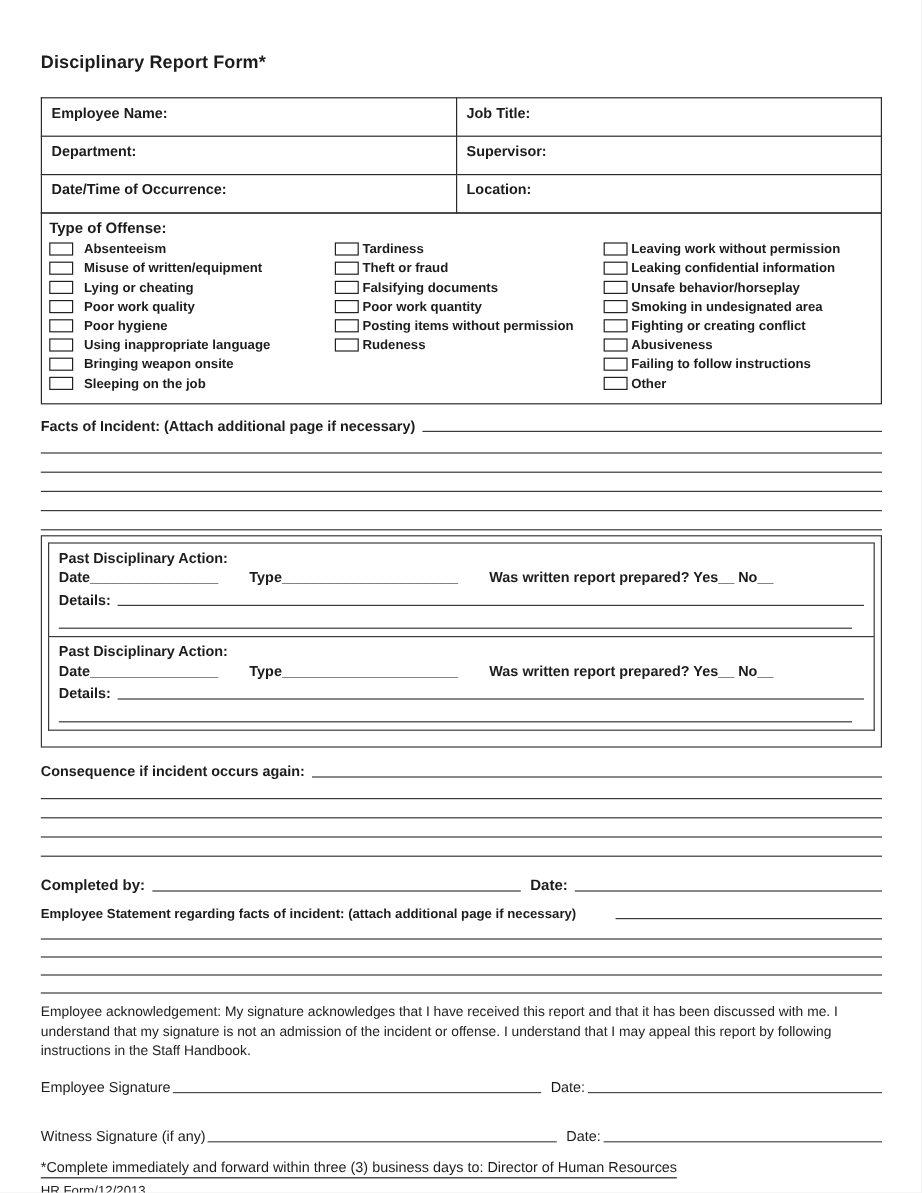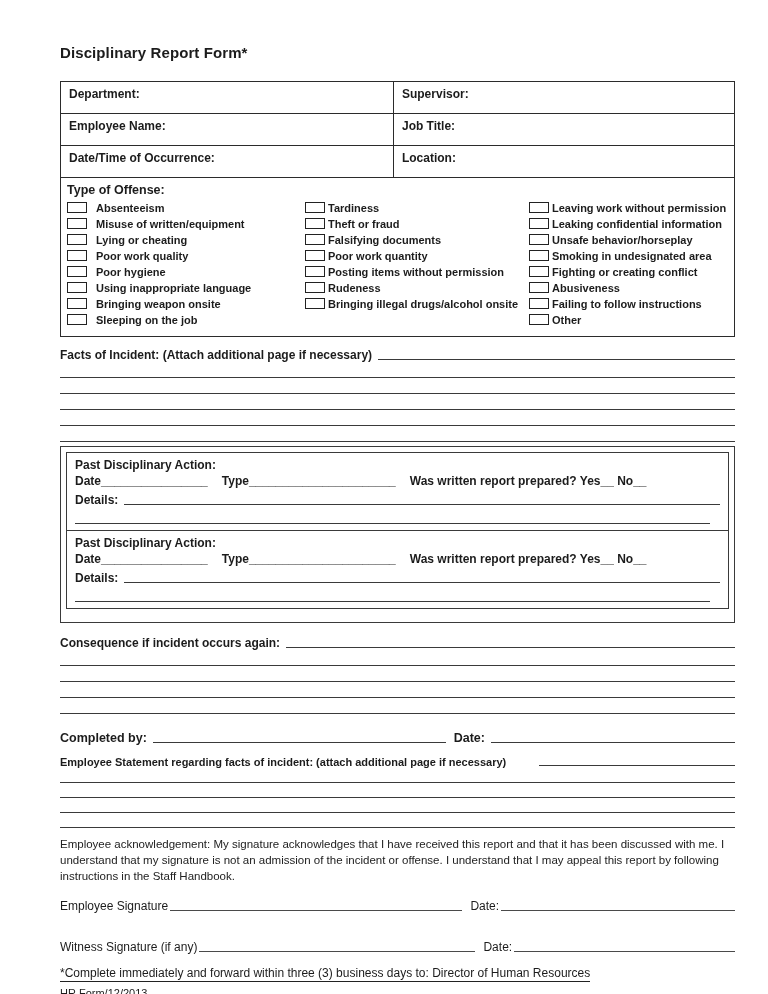--- a/index.html
+++ b/index.html
@@ -1,20 +1,20 @@
 <!DOCTYPE html>
 <html><head>
 <meta charset="utf-8">
 <style>
   * { margin:0; padding:0; box-sizing:border-box; }
   html,body { background:#e8e8e8; }
   .page {
     width:768px; height:994px; margin:0 auto; background:#ffffff;
     font-family:"Liberation Sans", sans-serif; color:#1c1c1c;
-    padding:44px 33px 0 60px; overflow:hidden; position:relative;
+    padding:44px 33px 0 34px; overflow:hidden; position:relative;
   }
   .title { font-size:15px; font-weight:700; letter-spacing:.1px; margin-bottom:20px; }
 
   
   table.hdr { width:100%; border-collapse:collapse; }
   table.hdr td {
     border:1.5px solid #2b2b2b; font-size:12px; font-weight:700;
     padding:5px 8px 12px 8px; vertical-align:top;
   }
   table.hdr td.lcol { width:49.4%; }
@@ -36,21 +36,21 @@
   .rule { border-bottom:1.5px solid #3a3a3a; height:16px; }
 
   .facts { margin-top:7px; }
   .facts .label-line { height:18px; }
 
   
   .pa-outer { border:1.5px solid #3a3a3a; margin-top:4px; padding:5px 5px 13px 5px; }
   .pa-box { border:1.5px solid #3a3a3a; padding:4px 8px 6px 8px; }
   .pa-box + .pa-box { border-top:none; }
   .pa-title { font-size:12px; font-weight:700; line-height:16px; }
-  .pa-row { display:flex; gap:14px; font-size:12px; font-weight:700; line-height:17px; white-space:nowrap; }
+  .pa-row { display:flex; gap:26px; font-size:12px; font-weight:700; line-height:17px; white-space:nowrap; }
   .pa-details { height:17px; }
   .pa-rule { height:17px; margin-right:10px; }
 
   .consequence { margin-top:9px; }
   .consequence .label-line { height:18px; }
 
   .completed-row { display:flex; align-items:flex-end; font-size:12.5px; font-weight:700; margin-top:12px; height:19px; }
   .completed-row .fill { flex:1.2; border-bottom:1.5px solid #3a3a3a; margin:0 0 2px 6px; }
   .completed-row .fill.f2 { flex:1; }
   .completed-row .dlabel { margin-left:8px; }
@@ -75,26 +75,26 @@
 </head>
 <body>
 
 <div class="page">
 
   <div class="title">Disciplinary Report Form*</div>
 
   <table class="hdr">
     <tbody>
         <tr>
+      <td class="lcol"><span>Employee Name:</span></td>
+      <td><span>Job Title:</span></td>
+    </tr>
+    <tr>
       <td class="lcol"><span>Department:</span></td>
       <td><span>Supervisor:</span></td>
-    </tr>
-    <tr>
-      <td class="lcol"><span>Employee Name:</span></td>
-      <td><span>Job Title:</span></td>
     </tr>
     <tr>
       <td class="lcol"><span>Date/Time of Occurrence:</span></td>
       <td><span>Location:</span></td>
     </tr>
   </tbody>
     </table>
 
   <div class="offense">
     <div class="offense-title">Type of Offense:</div>
@@ -151,24 +151,20 @@
             <span class="cb-label">Poor work quantity</span>
           </div>
         <div class="cb-row">
             <span class="cb"></span>
             <span class="cb-label">Posting items without permission</span>
           </div>
         <div class="cb-row">
             <span class="cb"></span>
             <span class="cb-label">Rudeness</span>
           </div>
-        <div class="cb-row">
-            <span class="cb"></span>
-            <span class="cb-label">Bringing illegal drugs/alcohol onsite</span>
-          </div>
       </div>
       <div class="off-col3">
         <div class="cb-row">
             <span class="cb"></span>
             <span class="cb-label">Leaving work without permission</span>
           </div>
         <div class="cb-row">
             <span class="cb"></span>
             <span class="cb-label">Leaking confidential information</span>
           </div>

